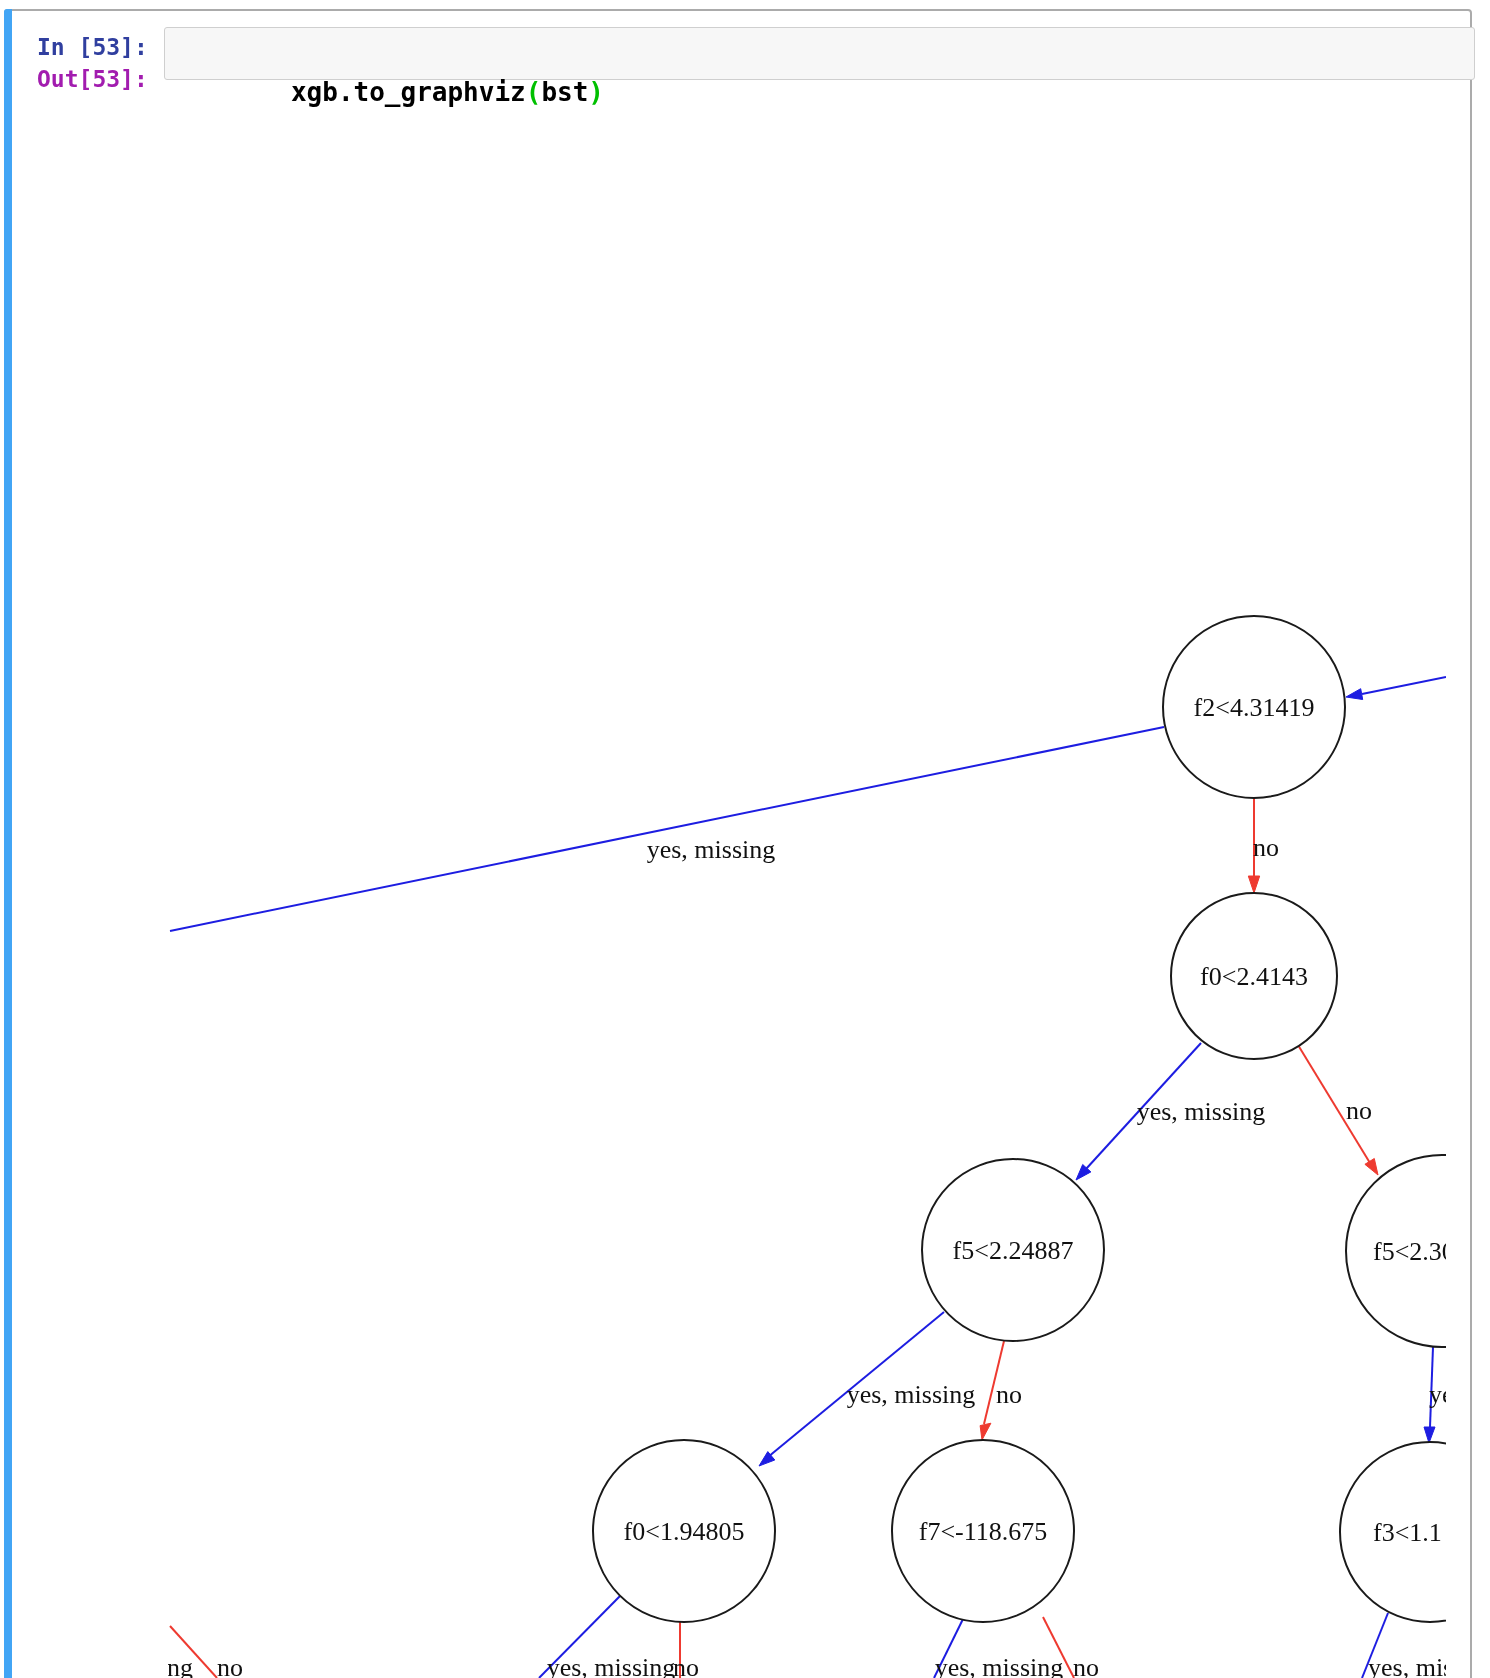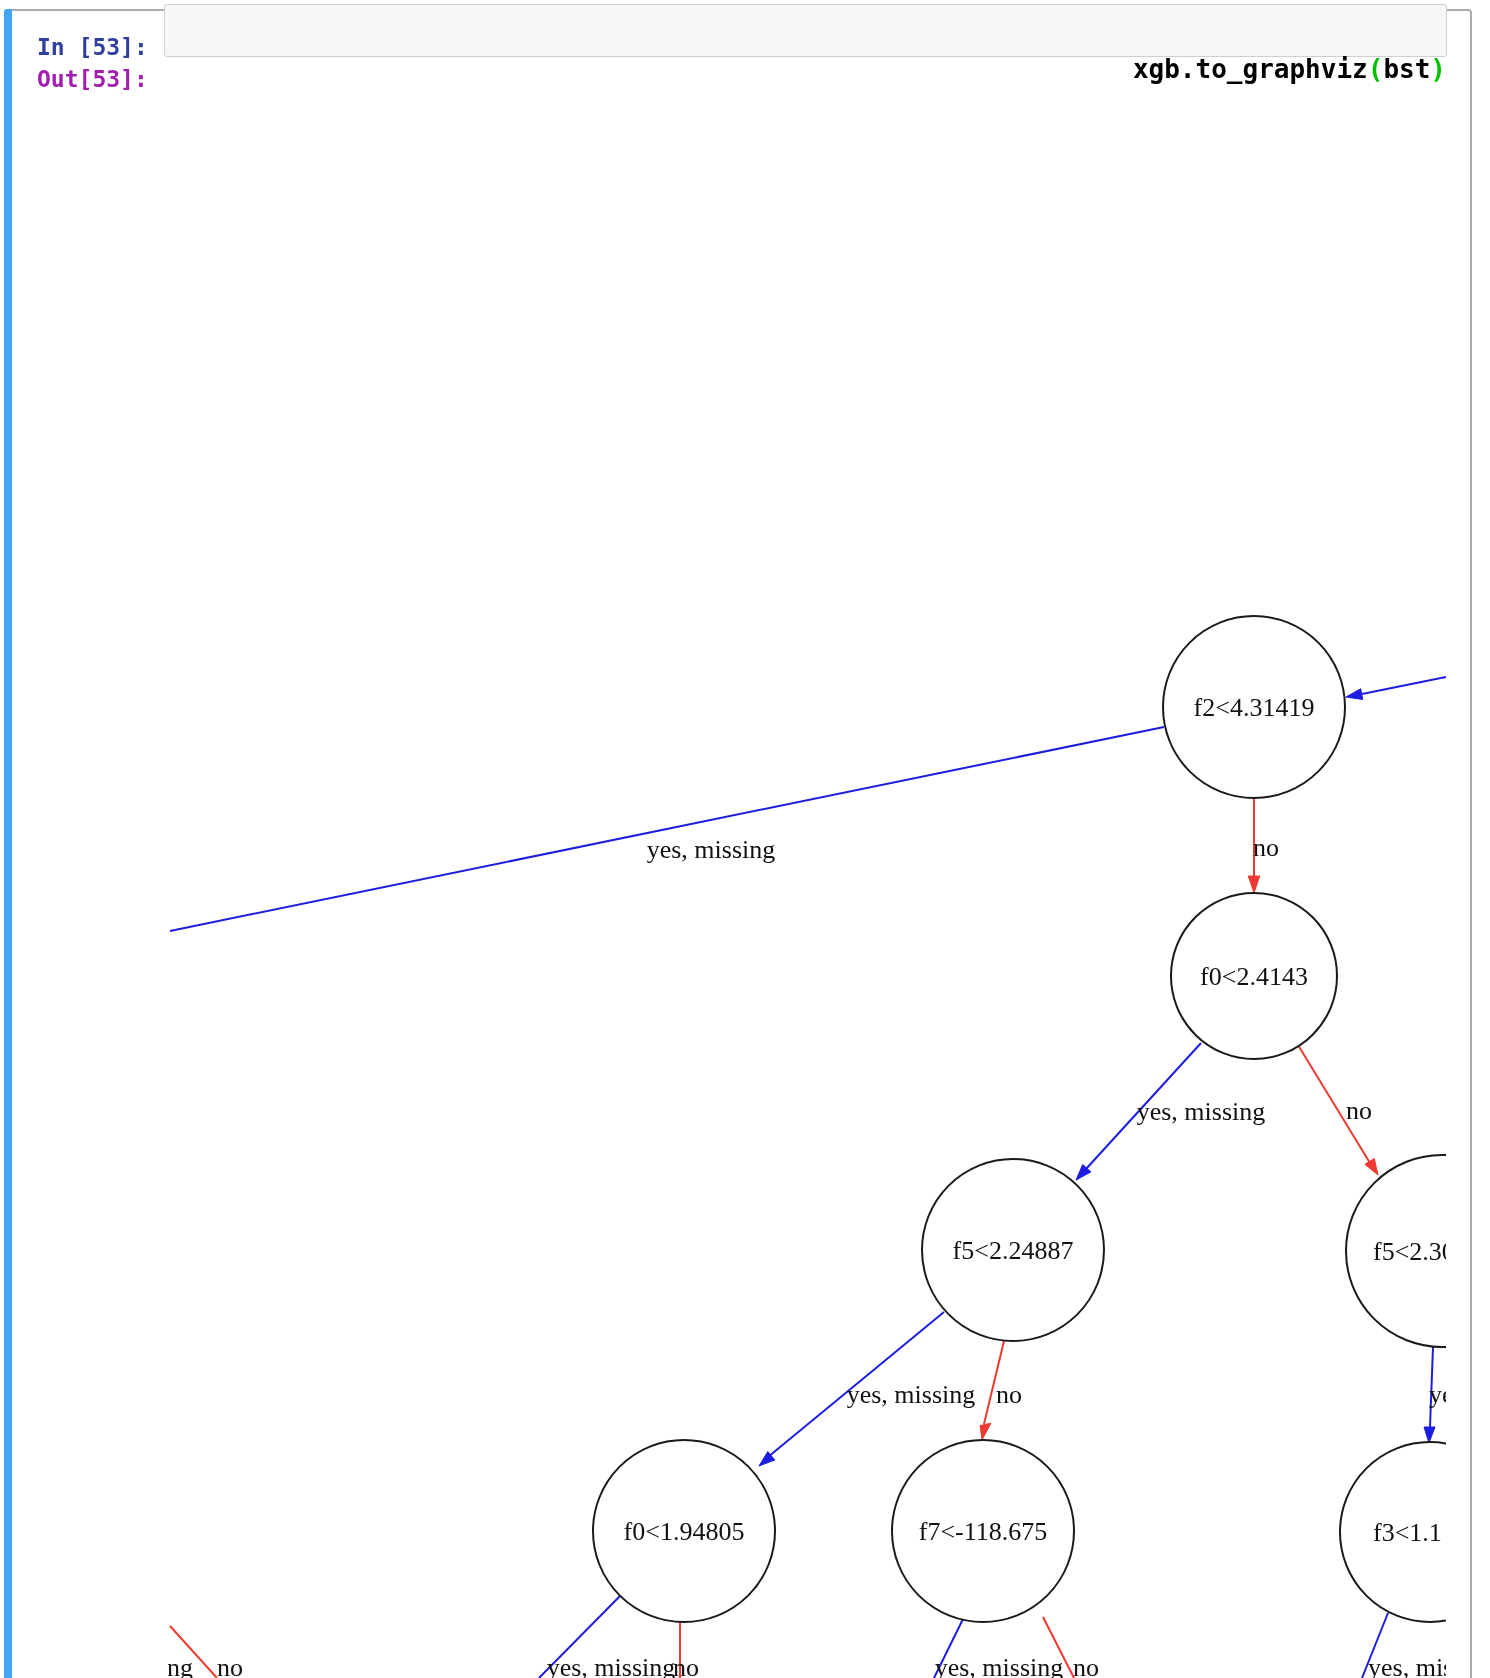--- a/index.html
+++ b/index.html
@@ -6,23 +6,23 @@
   .page{position:relative;width:1490px;height:1678px;background:#ffffff;overflow:hidden;
         font-family:"Liberation Sans",sans-serif;}
   .cell-outline{position:absolute;left:4px;top:9px;width:1464px;height:1700px;
         border:2px solid #ababab;border-radius:4px;background:transparent;}
   .selection-bar{position:absolute;left:4px;top:9px;width:8px;height:1669px;
         background:#42A5F5;border-radius:3px 0 0 0;}
   .prompt{position:absolute;font-family:"DejaVu Sans Mono",monospace;
         font-weight:bold;font-size:23px;white-space:pre;}
   .in-prompt{left:37px;top:34px;color:#303F9F;}
   .out-prompt{left:37px;top:66px;color:#a21caf;}
-  .input-box{position:absolute;left:164px;top:4px;width:1277px;height:39px;
+  .input-box{position:absolute;left:164px;top:27px;width:1277px;height:39px;
         background:#f7f7f7;border:1px solid #cfcfcf;border-radius:3px;
-        padding:6px 0 6px 4px;text-align:right;}
+        padding:6px 0 6px 32px;}
   .code{font-family:"DejaVu Sans Mono",monospace;font-weight:bold;font-size:26px;
         color:#000;white-space:pre;line-height:39px;}
   .code .bracket{color:#00c000;}
   .output-area{position:absolute;left:168px;top:100px;width:1278px;height:1578px;
         overflow:hidden;}
   .output-area svg{display:block;}
 </style>
 </head>
 <body>
 

